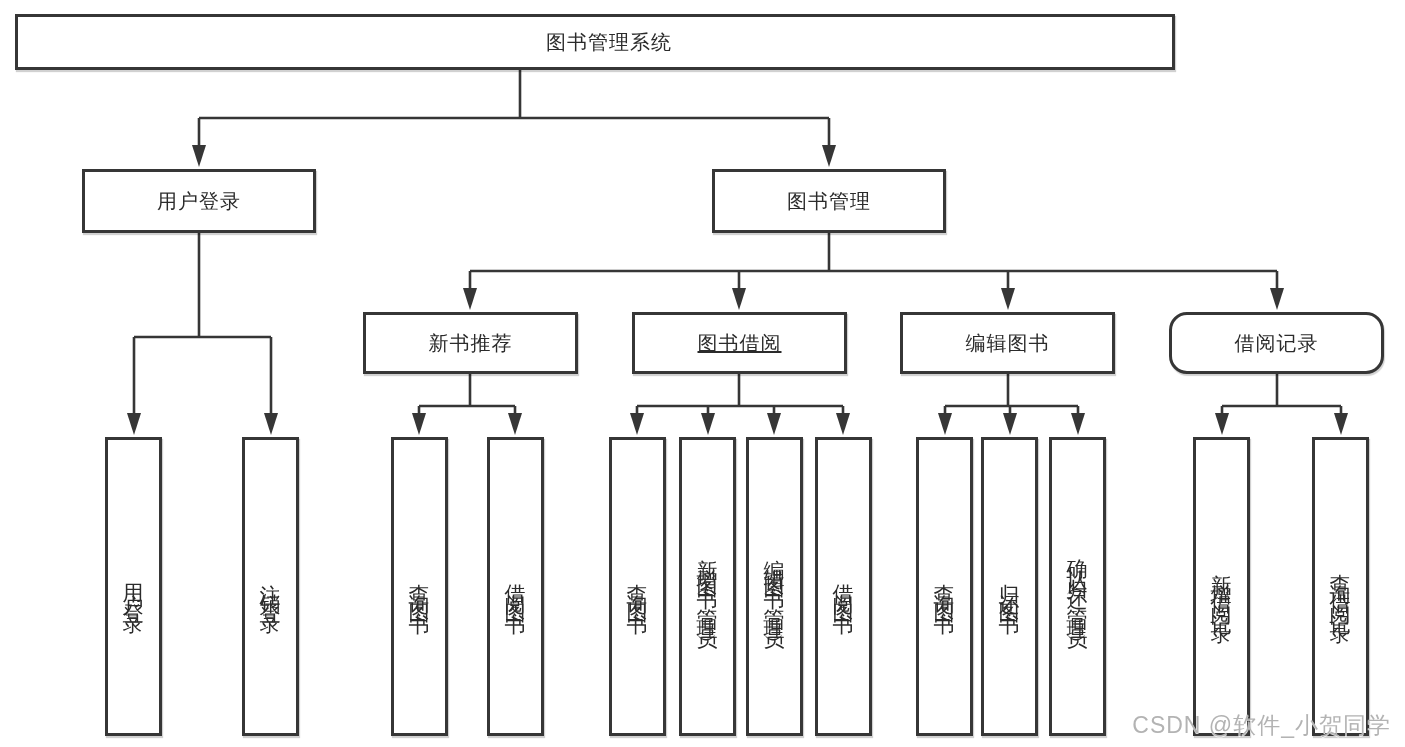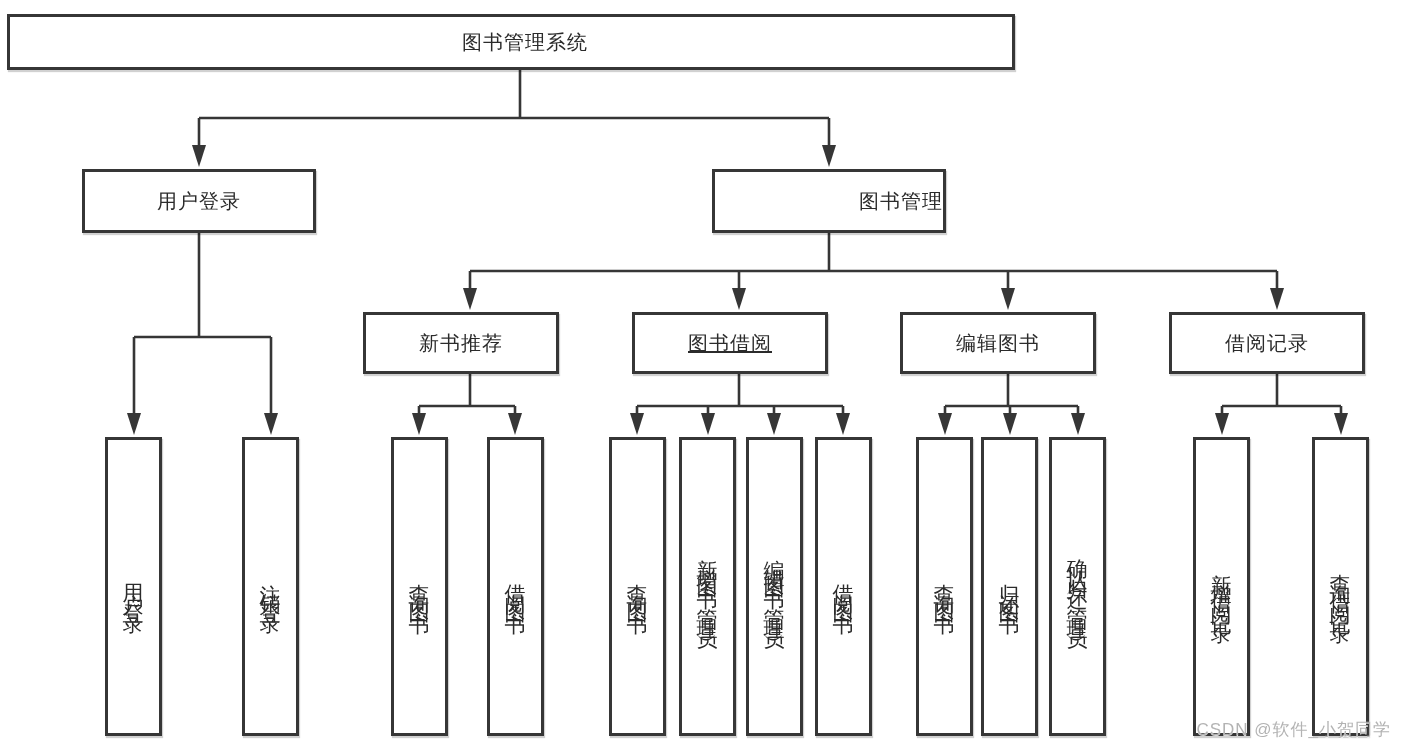--- a/index.html
+++ b/index.html
@@ -7,31 +7,31 @@
   .canvas{
     position:relative;width:1405px;height:747px;background:#ffffff;overflow:hidden;
   }
   .connectors{position:absolute;left:0;top:0;z-index:1;}
   .node{
     position:absolute;background:#ffffff;border:3px solid #363636;
     box-sizing:border-box;display:flex;align-items:center;justify-content:center;
     color:#2b2b2b;z-index:2;box-shadow:1px 2px 1px rgba(0,0,0,0.18);
   }
   .node-h{font-size:20px;letter-spacing:1px;}
-  .node-root{left:7px;top:14px;width:1008px;height:56px;padding-left:28px;}
+  .node-root{left:15px;top:14px;width:1160px;height:56px;padding-left:28px;}
   .node-l2{top:169px;width:234px;height:64px;}
-  .node-l3{top:312px;width:196px;height:62px;}
+  .node-l3{top:312px;width:215px;height:62px;}
   .leaf{top:437px;width:57px;height:299px;}
   .leaf-label{
     writing-mode:vertical-lr;text-orientation:mixed;
     font-size:21px;letter-spacing:10px;line-height:1;white-space:nowrap;
   }
   .watermark{
     position:absolute;right:14px;bottom:6px;z-index:3;
-    color:#b3b3b3;font-size:17px;letter-spacing:1px;
+    color:#b3b3b3;font-size:23px;letter-spacing:1px;
     text-shadow:0 1px 0 rgba(255,255,255,0.8);
   }
 </style>
 </head>
 <body>
 
 <div class="canvas">
 
   <svg class="connectors" width="1405" height="747" viewBox="0 0 1405 747">
     <g stroke="#363636" stroke-width="2.6" fill="none">
@@ -99,34 +99,34 @@
     </g>
   </svg>
 
   <div class="node node-root node-h">
     <span>图书管理系统</span>
   </div>
 
   <div class="node node-l2 node-h" style="left:82px;">
     <span>用户登录</span>
   </div>
-  <div class="node node-l2 node-h" style="left:712px;justify-content:flex-end;">
+  <div class="node node-l2 node-h" style="left:712px;">
     <span>图书管理</span>
   </div>
 
   <div class="node node-l3 node-h" style="left:363px;">
     <span>新书推荐</span>
   </div>
   <div class="node node-l3 node-h" style="left:632px;text-decoration:underline;">
     <span>图书借阅</span>
   </div>
   <div class="node node-l3 node-h" style="left:900px;">
     <span>编辑图书</span>
   </div>
-  <div class="node node-l3 node-h" style="left:1169px;">
+  <div class="node node-l3 node-h" style="left:1169px;border-radius:18px;">
     <span>借阅记录</span>
   </div>
 
   <div class="node leaf" style="left:105px;">
     <span class="leaf-label">用户登录</span>
   </div>
   <div class="node leaf" style="left:242px;">
     <span class="leaf-label">注销登录</span>
   </div>
   <div class="node leaf" style="left:391px;">

